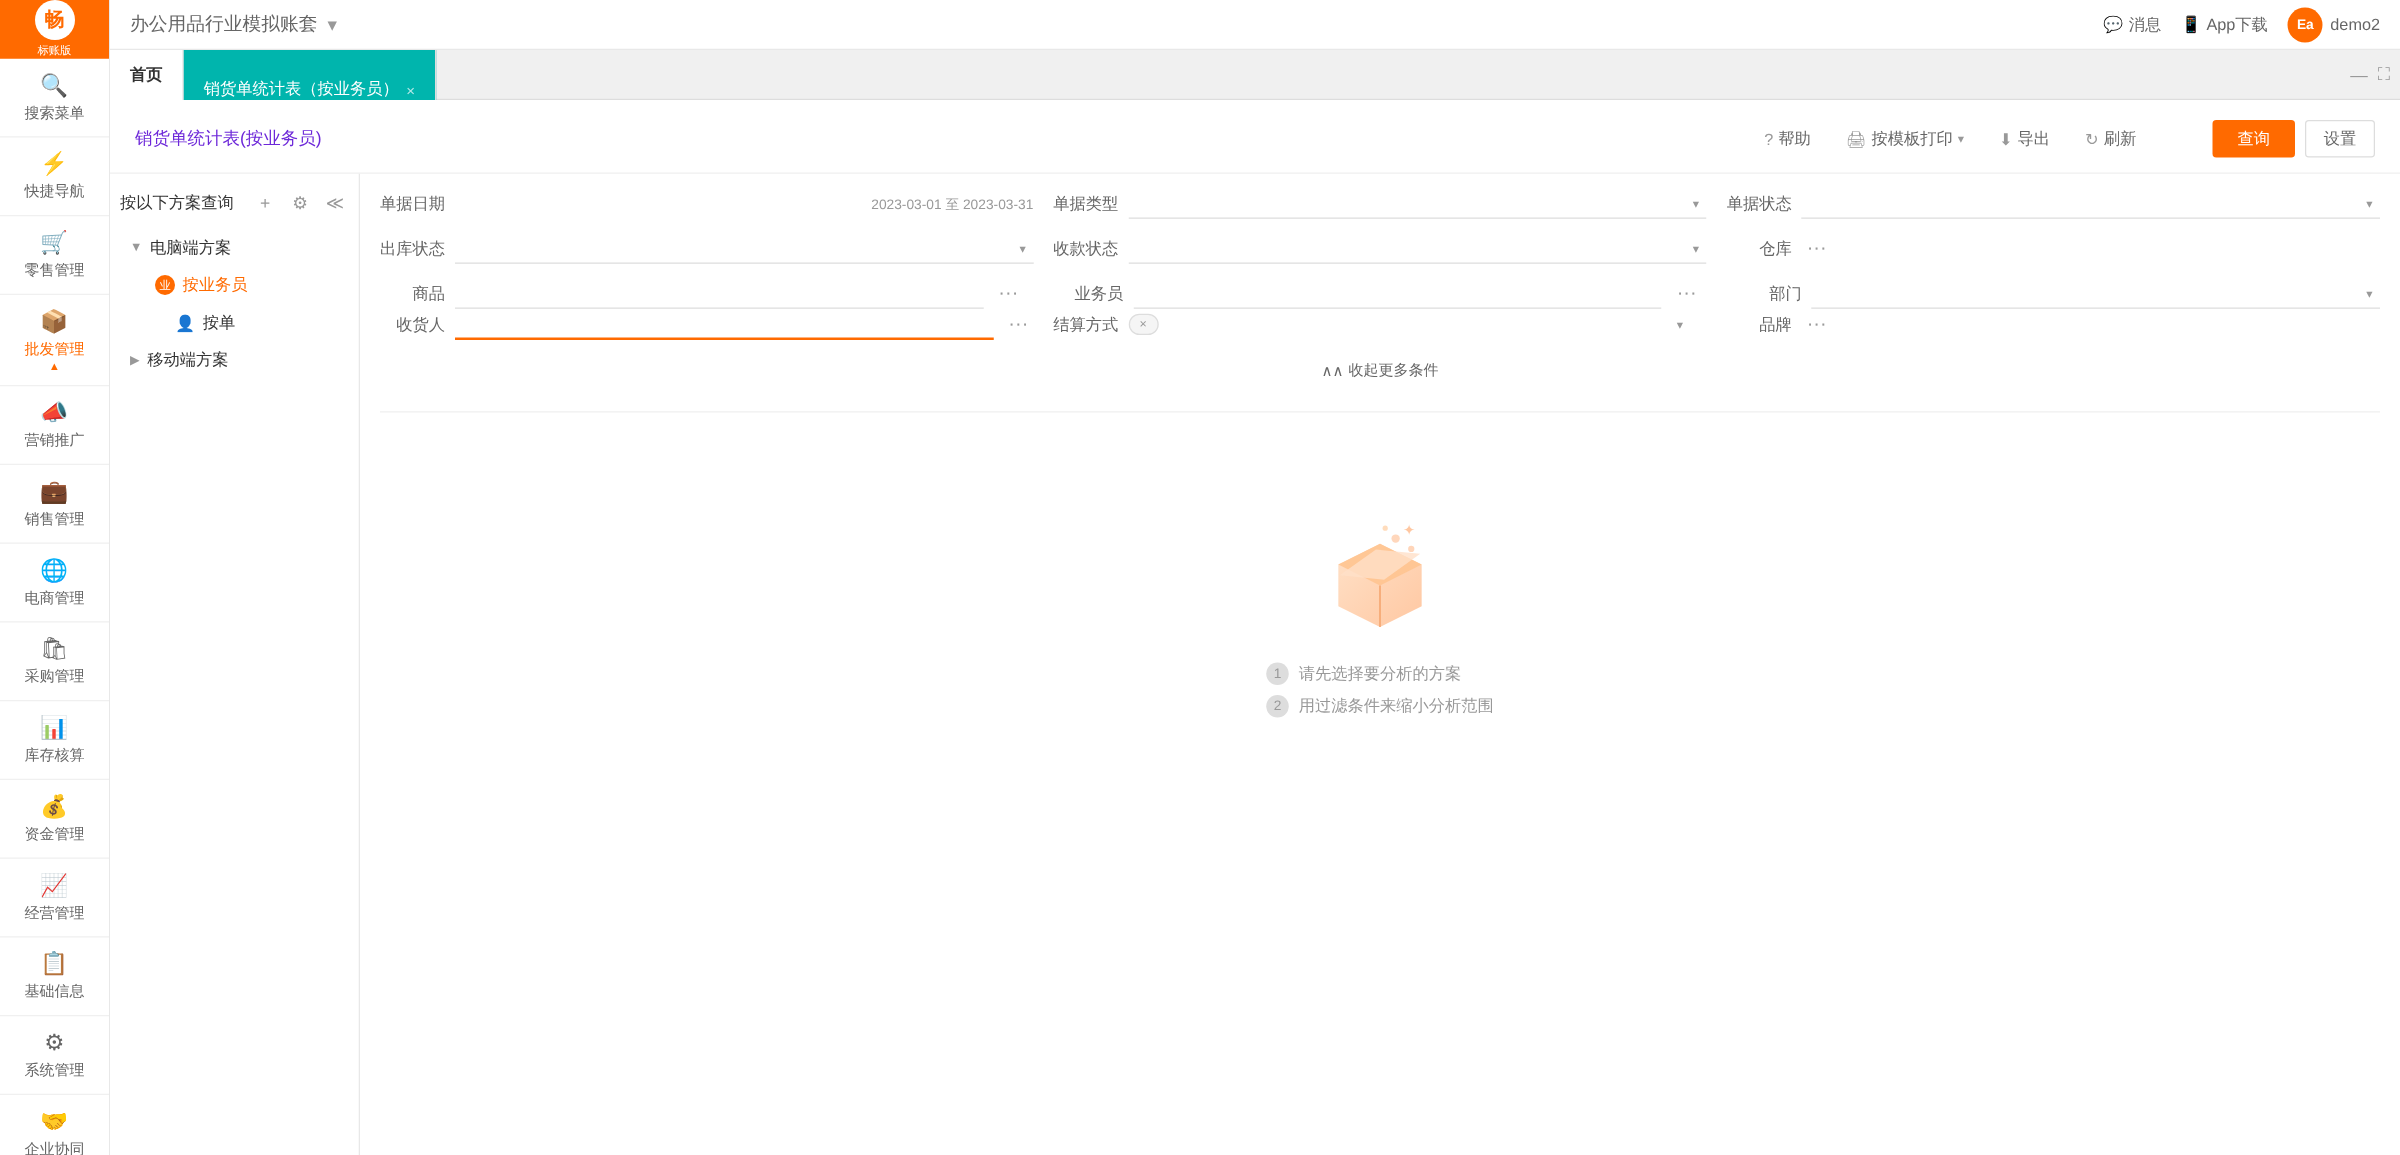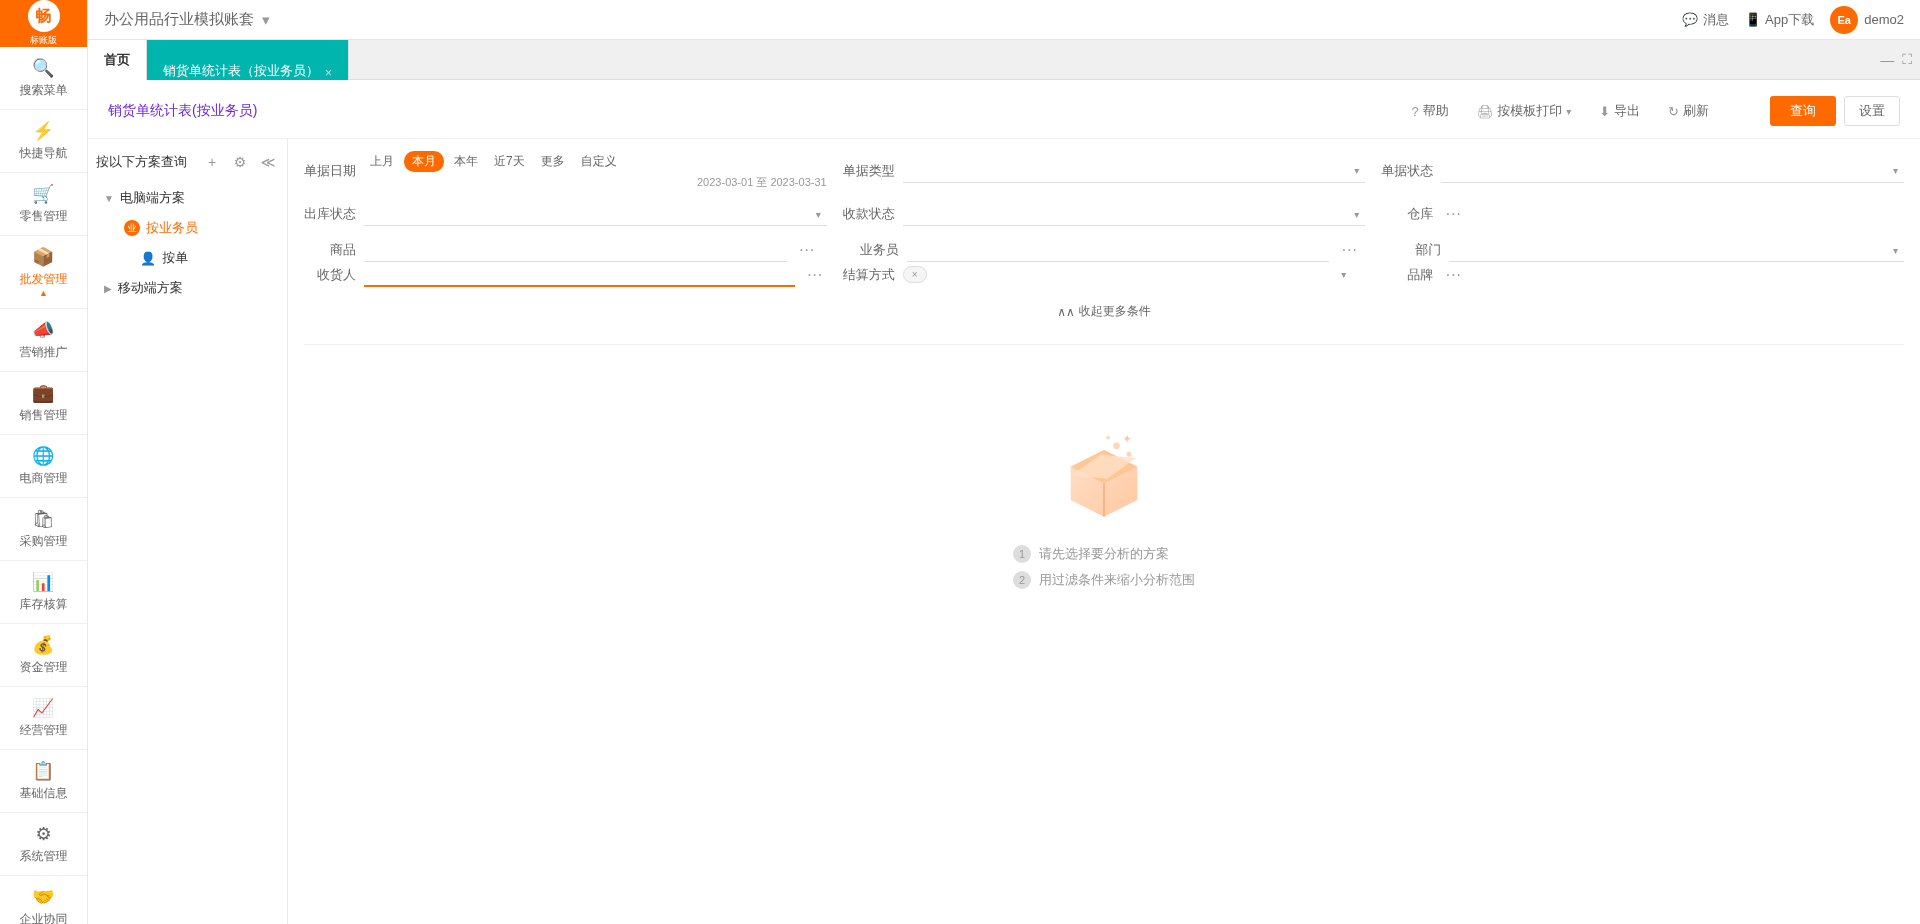--- a/index.html
+++ b/index.html
@@ -260,28 +260,20 @@
         </div>
       </div>
 
       <div class="right-panel">
 
         <div style="display:grid;grid-template-columns:1fr 1fr 1fr;gap:12px 16px;margin-bottom:12px;">
 
           <div class="filter-row">
             <span class="filter-label">单据日期</span>
             <div class="date-filter-wrap">
-              <div class="date-tabs">
-                <span class="date-tab">上月</span>
-                <span class="date-tab active">本月</span>
-                <span class="date-tab">本年</span>
-                <span class="date-tab">近7天</span>
-                <span class="date-tab">更多</span>
-                <span class="date-tab">自定义</span>
-              </div>
               <div class="date-range">2023-03-01 至 2023-03-31</div>
             </div>
           </div>
 
           <div class="filter-row">
             <span class="filter-label">单据类型</span>
             <div class="filter-select-wrap">
               <select>
                 <option></option>
               </select>

